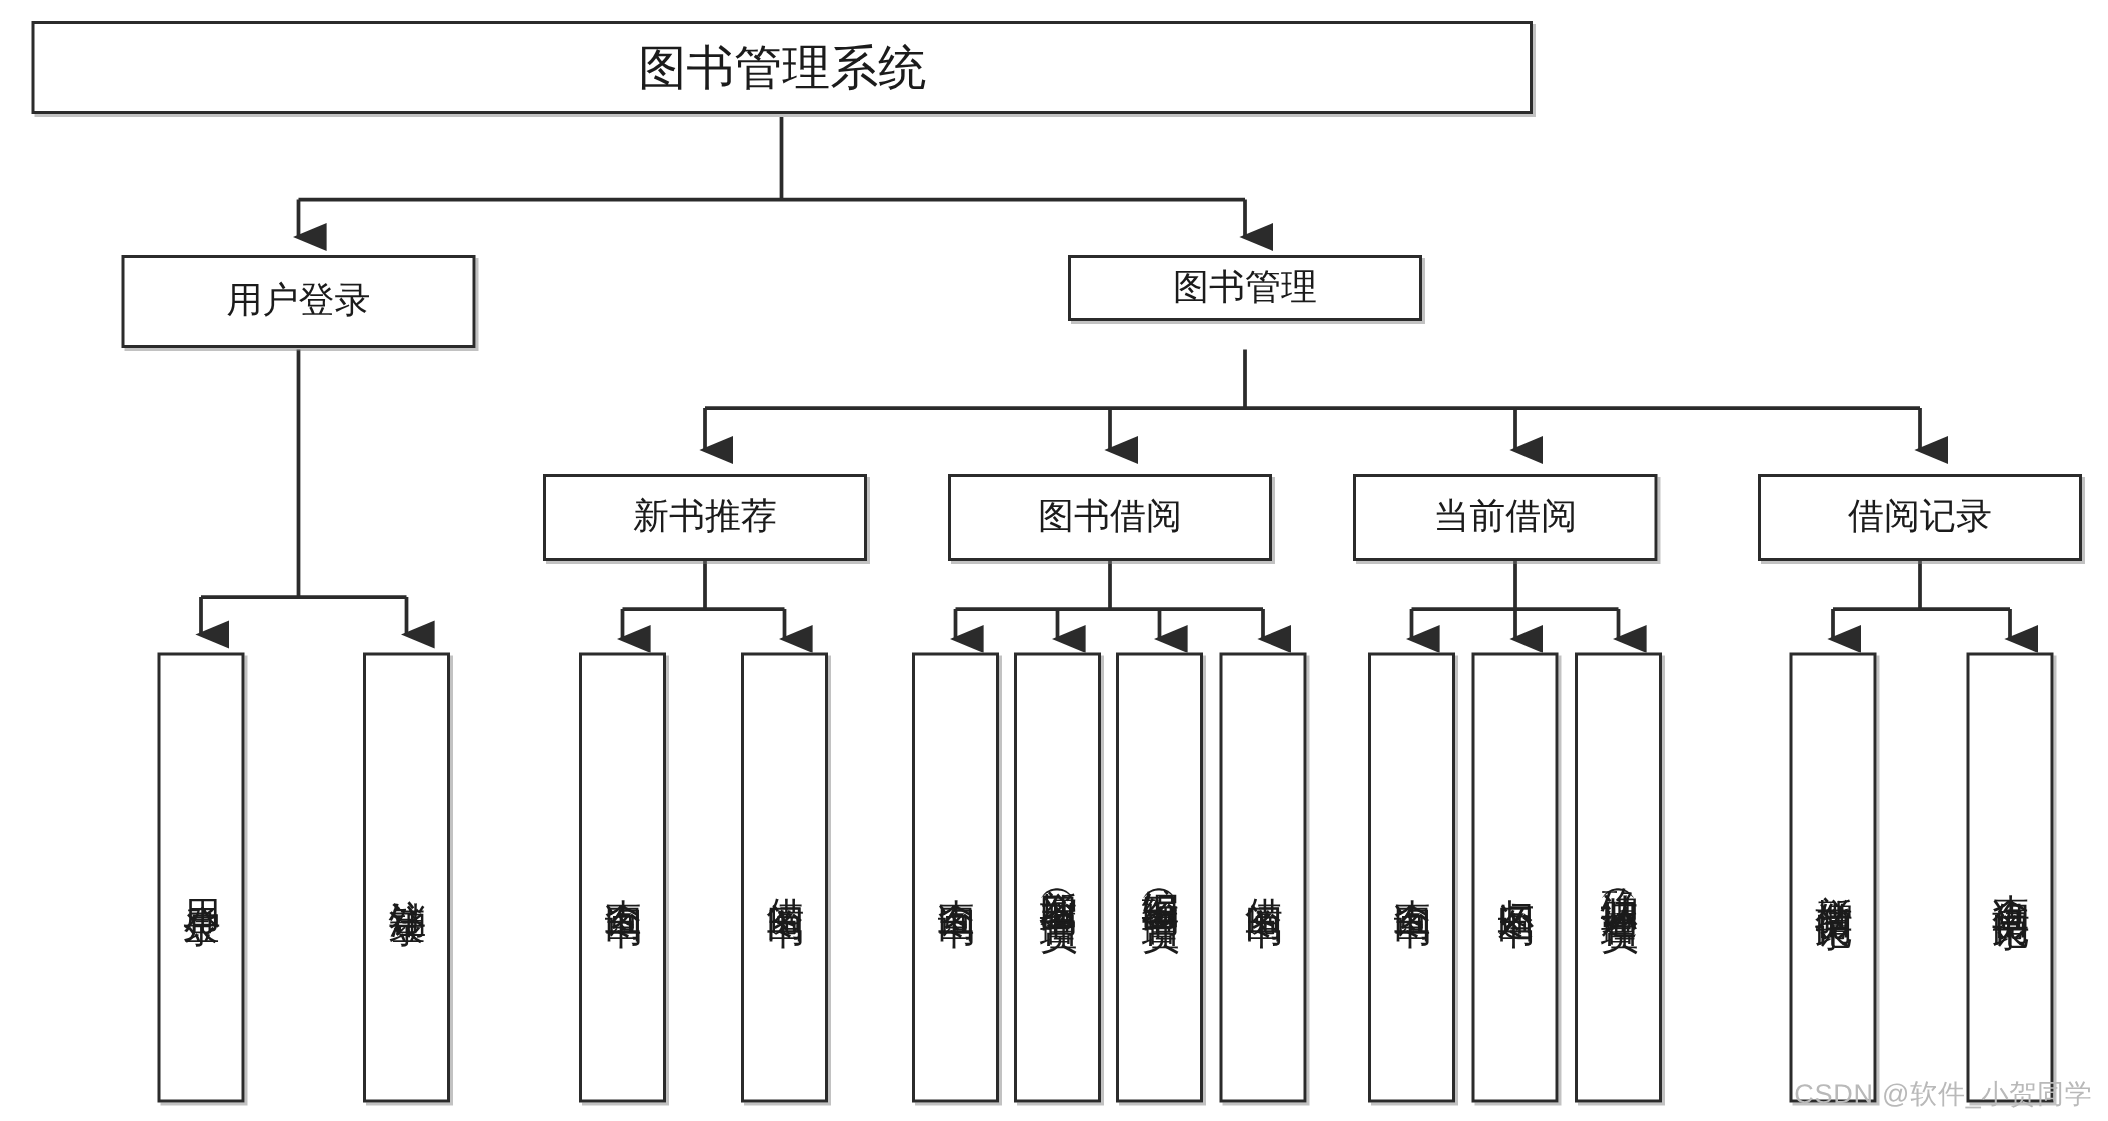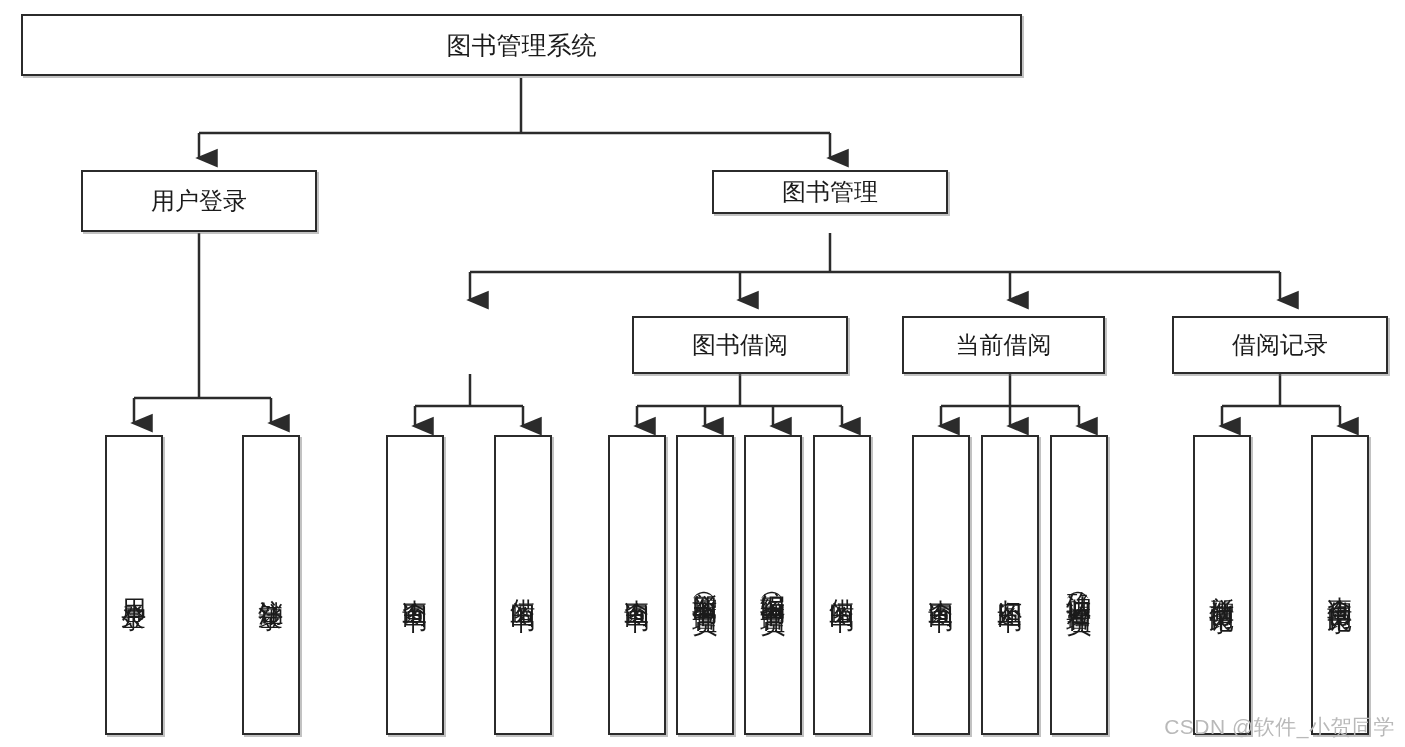--- a/index.html
+++ b/index.html
@@ -38,40 +38,40 @@
   }
   .node .label {
     text-align: center;
     line-height: 1.15;
     white-space: nowrap;
   }
   .node.horiz .label {
     font-size: 24px;
   }
   .node.root .label {
-    font-size: 25px;
+    font-size: 32px;
   }
   .node.vert {
     align-items: center;
     justify-content: center;
   }
   .node.vert .label {
     writing-mode: vertical-rl;
     text-orientation: upright;
     font-size: 25px;
     letter-spacing: 3px;
     line-height: 1.05;
     white-space: nowrap;
     max-height: 280px;
   }
   .watermark {
     position: absolute;
     right: 10px;
     bottom: 6px;
-    font-size: 21px;
+    font-size: 18px;
     color: #b9b9b9;
     letter-spacing: 0.5px;
     white-space: nowrap;
   }
 </style>
 </head>
 <body>
 
 <div id="canvas">
 
@@ -129,20 +129,23 @@
     <span class="label">图书管理系统</span>
   </div>
 
   <div class="node horiz" style="left:81px; top:170px; width:236px; height:62px;">
     <span class="label">用户登录</span>
   </div>
   <div class="node horiz" style="left:712px; top:170px; width:236px; height:44px;">
     <span class="label">图书管理</span>
   </div>
 
+  <div class="node horiz" style="left:362px; top:316px; width:216px; height:58px;">
+    <span class="label">新书推荐</span>
+  </div>
   <div class="node horiz" style="left:632px; top:316px; width:216px; height:58px;">
     <span class="label">图书借阅</span>
   </div>
   <div class="node horiz" style="left:902px; top:316px; width:203px; height:58px;">
     <span class="label">当前借阅</span>
   </div>
   <div class="node horiz" style="left:1172px; top:316px; width:216px; height:58px;">
     <span class="label">借阅记录</span>
   </div>
 

